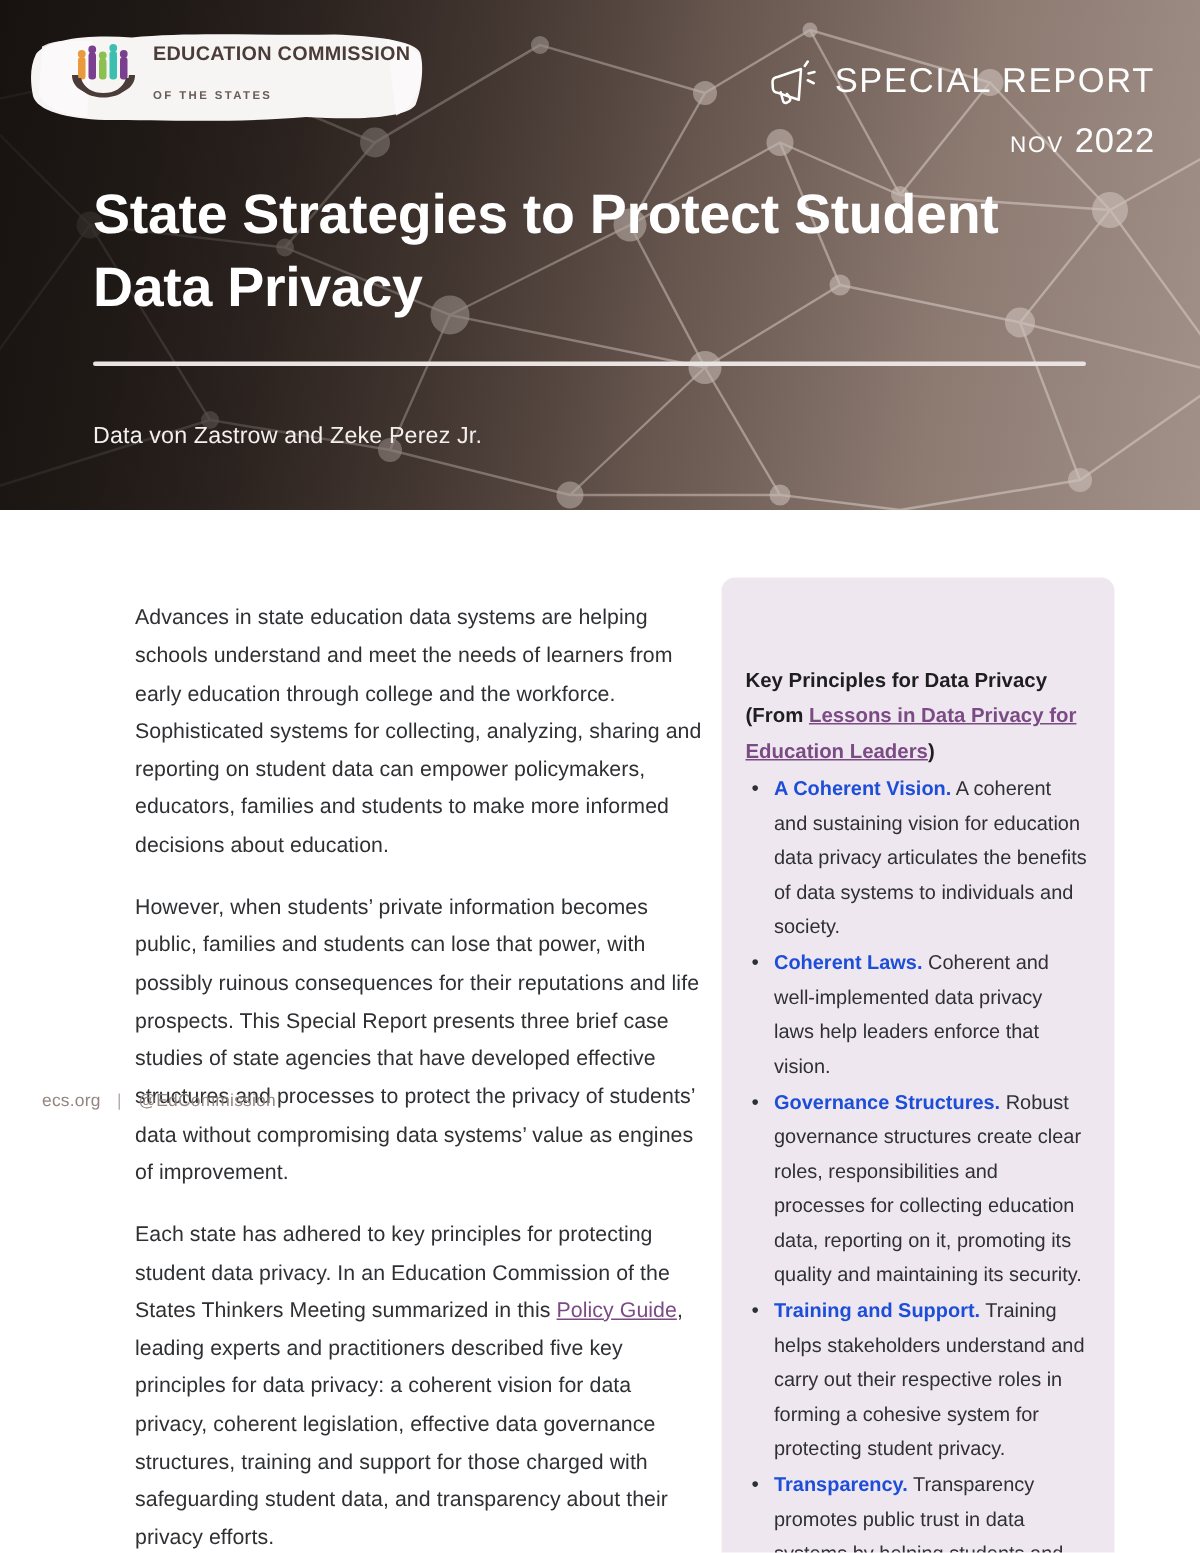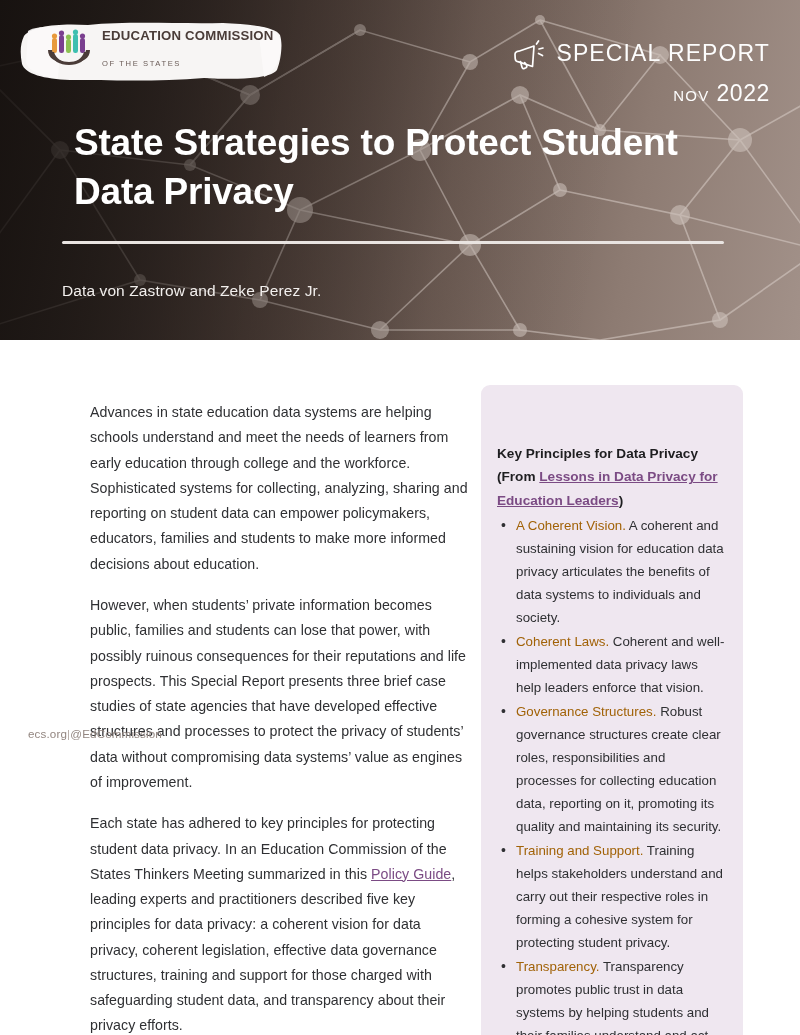--- a/index.html
+++ b/index.html
@@ -75,21 +75,21 @@
   .logo-words { line-height: 1; }
   .logo-title {
     font-size: 13.2px;
     font-weight: bold;
     letter-spacing: 0.2px;
     color: #4a3c38;
     white-space: nowrap;
   }
   .logo-sub {
     font-size: 7.6px;
-    font-weight: normal;
+    font-weight: bold;
     letter-spacing: 1.6px;
     color: #6a5b56;
     margin-top: 18px;
     white-space: nowrap;
   }
 
   
   .special {
     position: absolute;
     right: 30px;
@@ -116,21 +116,21 @@
     color: #fdfdfd;
     letter-spacing: 0.6px;
   }
   .special-date .mon {
     font-size: 15px;
     letter-spacing: 1.2px;
   }
 
   .hero-title {
     position: absolute;
-    left: 74px;
+    left: 62px;
     top: 118px;
     width: 640px;
     color: #ffffff;
     font-size: 37px;
     font-weight: bold;
     line-height: 1.33;
     letter-spacing: -0.2px;
   }
   .hero-rule {
     position: absolute;
@@ -208,36 +208,37 @@
     margin-top: 1px;
   }
   .aside li::before {
     content: "\2022";
     position: absolute;
     left: 4px;
     top: -1px;
     color: #2f3033;
     font-size: 14px;
   }
-  .aside li b { font-weight: normal; color: #a16207; }
+  .aside li b { font-weight: bold; color: #1d4ed8; }
 
   
   .footer {
     position: absolute;
     left: 0;
     bottom: 0;
     width: 800px;
     height: 52px;
     display: flex;
     align-items: center;
   }
   .footer-inner {
     margin-left: 28px;
     display: flex;
     align-items: center;
+    gap: 11px;
     color: #938680;
     font-size: 11.6px;
     letter-spacing: 0.15px;
   }
   .footer-sep { color: #b7aca7; }
 </style>
 </head>
 <body>
 
 <div class="page">

